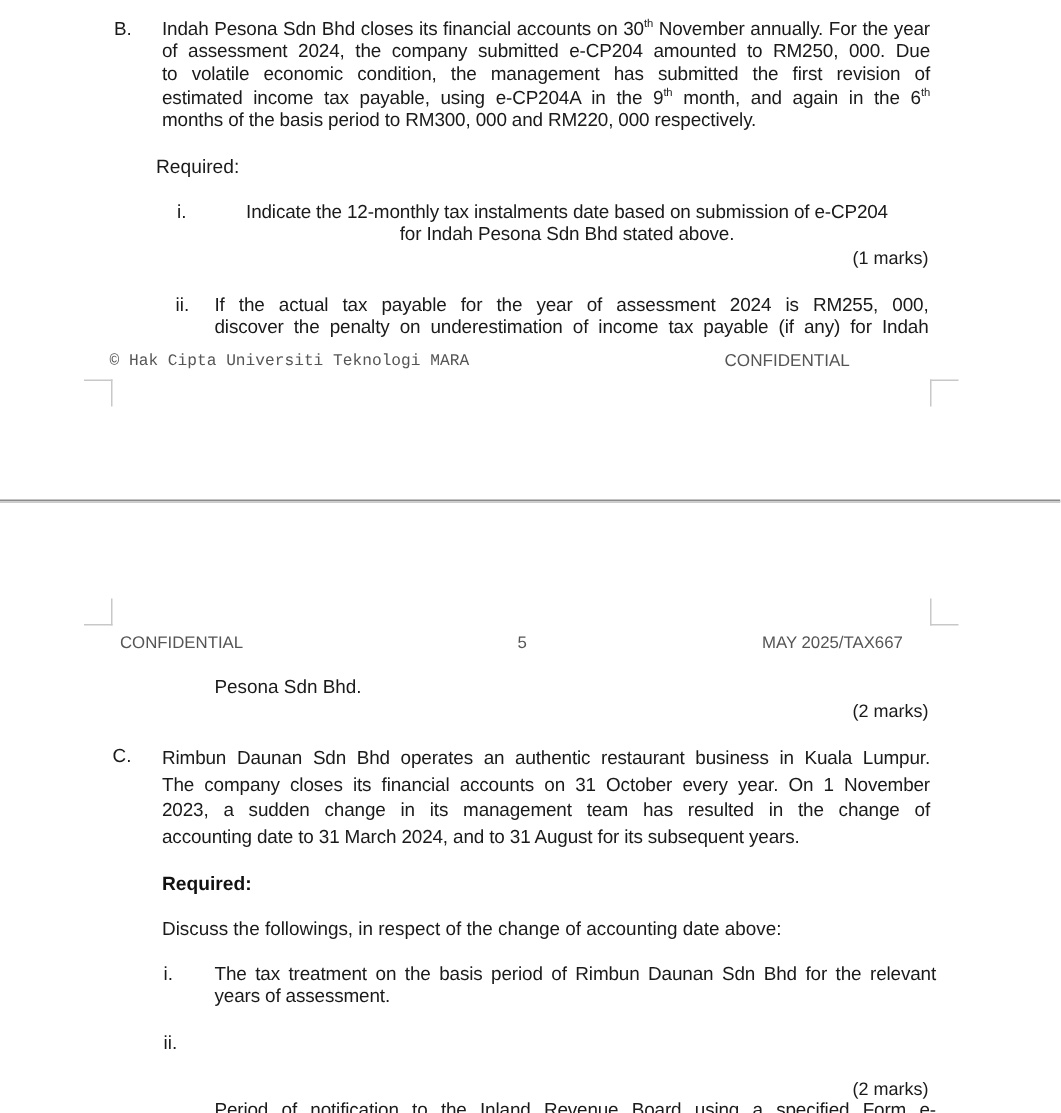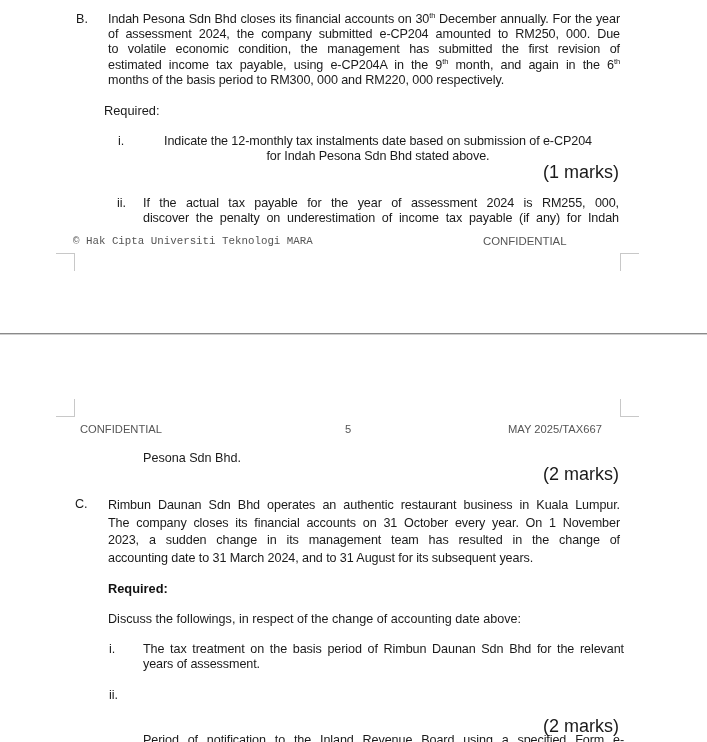--- a/index.html
+++ b/index.html
@@ -10,36 +10,36 @@
   }
   .p {
     position: absolute;
     font-size: 12.6px;
     line-height: 15.2px;
     text-align: justify;
     letter-spacing: -0.1px;
   }
   sup { font-size: 7.5px; line-height: 0; vertical-align: 5px; }
   .label { position: absolute; font-size: 12.6px; line-height: 15px; }
-  .marks { position: absolute; font-size: 18px; line-height: 15px; right: 88px; }
+  .marks { position: absolute; font-size: 12px; line-height: 15px; right: 88px; }
   .footer { position: absolute; font-size: 10.8px; line-height: 13px; color: #555; }
   .header { position: absolute; font-size: 11.2px; line-height: 14px; color: #555; }
   .req { position: absolute; font-size: 12.8px; font-weight: bold; line-height: 15px; color: #111; }
   .crop { position: absolute; border-color: #c8c8c8; border-style: solid; border-width: 0; width: 18px; height: 17px; }
   .page-sep { position: absolute; left: 0; width: 707px; top: 333px; height: 1px; background: #8a8a8a; border-bottom: 1px solid #cfcfcf; }
 </style>
 </head>
 <body>
 
 <div>
 
   <span class="label" style="left:76px; top:12px;">B.</span>
 
   <div class="p" style="left:108px; top:12px; width:512px;">
-    <div style="text-align-last:justify;"><span>Indah Pesona Sdn Bhd closes its financial accounts on 30</span><sup>th</sup><span> December annually. For the year</span></div>
+    <div style="text-align-last:justify;"><span>Indah Pesona Sdn Bhd closes its financial accounts on 30</span><sup>th</sup><span> November annually. For the year</span></div>
     <div style="text-align-last:justify;">of assessment 2024, the company submitted e-CP204 amounted to RM250, 000. Due</div>
     <div style="text-align-last:justify;">to volatile economic condition, the management has submitted the first revision of</div>
     <div style="text-align-last:justify;"><span>estimated income tax payable, using e-CP204A in the 9</span><sup>th</sup><span> month, and again in the 6</span><sup>th</sup></div>
     <div>months of the basis period to RM300, 000 and RM220, 000 respectively.</div>
   </div>
 
   <div class="label" style="left:104px; top:103px; font-size:12.8px;">Required:</div>
 
   <span class="label" style="left:118px; top:134px;">i.</span>
   <div class="p" style="left:143px; top:134px; width:470px; text-align:center;">

